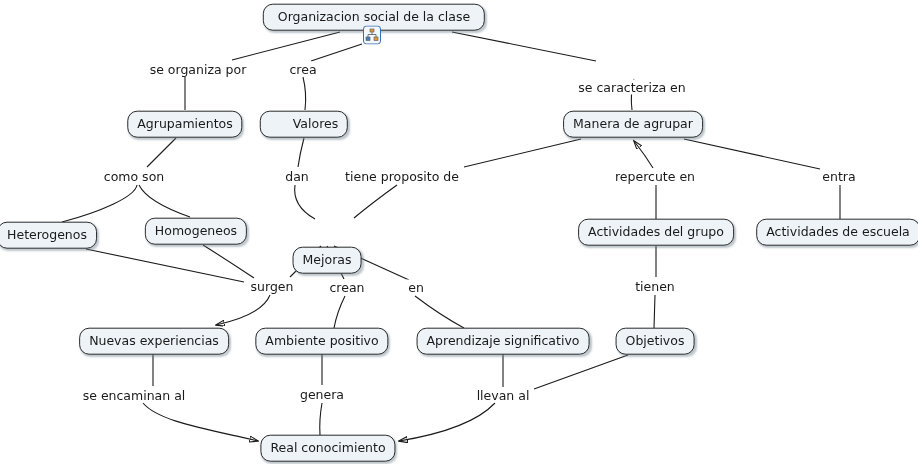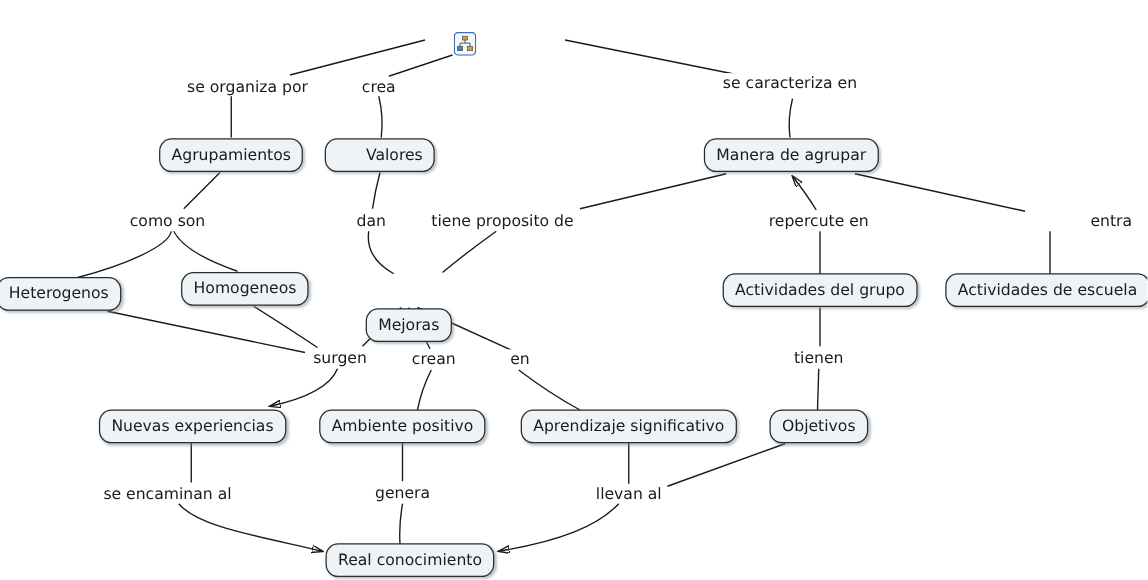--- a/index.html
+++ b/index.html
@@ -101,20 +101,21 @@
 
     <path d="M153,354 L153,386"></path>
     <path d="M143,403 C158,421 202,428 258,441" marker-end="url(#arrow)"></path>
     <path d="M322,354 L322,385"></path>
     <path d="M322,403 Q319,420 320,435"></path>
     <path d="M503,354 L503,387"></path>
     <path d="M628,355 L534,389"></path>
     <path d="M495,403 C478,421 448,433 399,441" marker-end="url(#arrow)"></path>
   </svg>
 
+  <div class="node" style="left:374px;top:17px;padding:4px 14px 5px 14px;"><span>Organizacion social de la clase</span></div>
 
   <div class="map-icon" style="left:372px;top:35px;">
     <svg width="18" height="19" viewBox="0 0 18 19">
       <rect x="0.5" y="0.5" width="17" height="18" rx="3" fill="#f4f8fc" stroke="#3b6fb5" stroke-width="1"></rect>
       <rect x="7" y="3.5" width="4" height="3" fill="#e09a3c" stroke="#555" stroke-width="0.6"></rect>
       <path d="M9,6.5 L9,9 M5,9 L13,9 M5,9 L5,11.5 M13,9 L13,11.5" stroke="#555" stroke-width="0.8" fill="none"></path>
       <rect x="3" y="11.5" width="4" height="3.5" fill="#4a7ebb" stroke="#555" stroke-width="0.6"></rect>
       <rect x="11" y="11.5" width="4" height="3.5" fill="#e09a3c" stroke="#555" stroke-width="0.6"></rect>
     </svg>
   </div>
@@ -131,26 +132,26 @@
 
   <div class="node" style="left:154px;top:341px;"><span>Nuevas experiencias</span></div>
   <div class="node" style="left:322px;top:341px;"><span>Ambiente positivo</span></div>
   <div class="node" style="left:503px;top:341px;"><span>Aprendizaje significativo</span></div>
   <div class="node" style="left:655px;top:341px;"><span>Objetivos</span></div>
 
   <div class="node" style="left:328px;top:448px;"><span>Real conocimiento</span></div>
 
   <div class="link-label" style="left:198px;top:69px;">se organiza por</div>
   <div class="link-label" style="left:303px;top:69px;">crea</div>
-  <div class="link-label" style="left:632px;top:66px;">se caracteriza en</div>
+  <div class="link-label" style="left:632px;top:87px;">se caracteriza en</div>
   <div class="link-label" style="left:134px;top:176px;">como son</div>
   <div class="link-label" style="left:297px;top:176px;">dan</div>
   <div class="link-label" style="left:402px;top:176px;">tiene proposito de</div>
   <div class="link-label" style="left:655px;top:176px;">repercute en</div>
-  <div class="link-label" style="left:889px;top:176px;">entra</div>
+  <div class="link-label" style="left:839px;top:176px;">entra</div>
   <div class="link-label" style="left:272px;top:286px;">surgen</div>
   <div class="link-label" style="left:347px;top:287px;">crean</div>
   <div class="link-label" style="left:416px;top:287px;">en</div>
   <div class="link-label" style="left:655px;top:286px;">tienen</div>
   <div class="link-label" style="left:134px;top:395px;">se encaminan al</div>
   <div class="link-label" style="left:322px;top:394px;">genera</div>
   <div class="link-label" style="left:503px;top:395px;">llevan al</div>
 
 </div>
 

